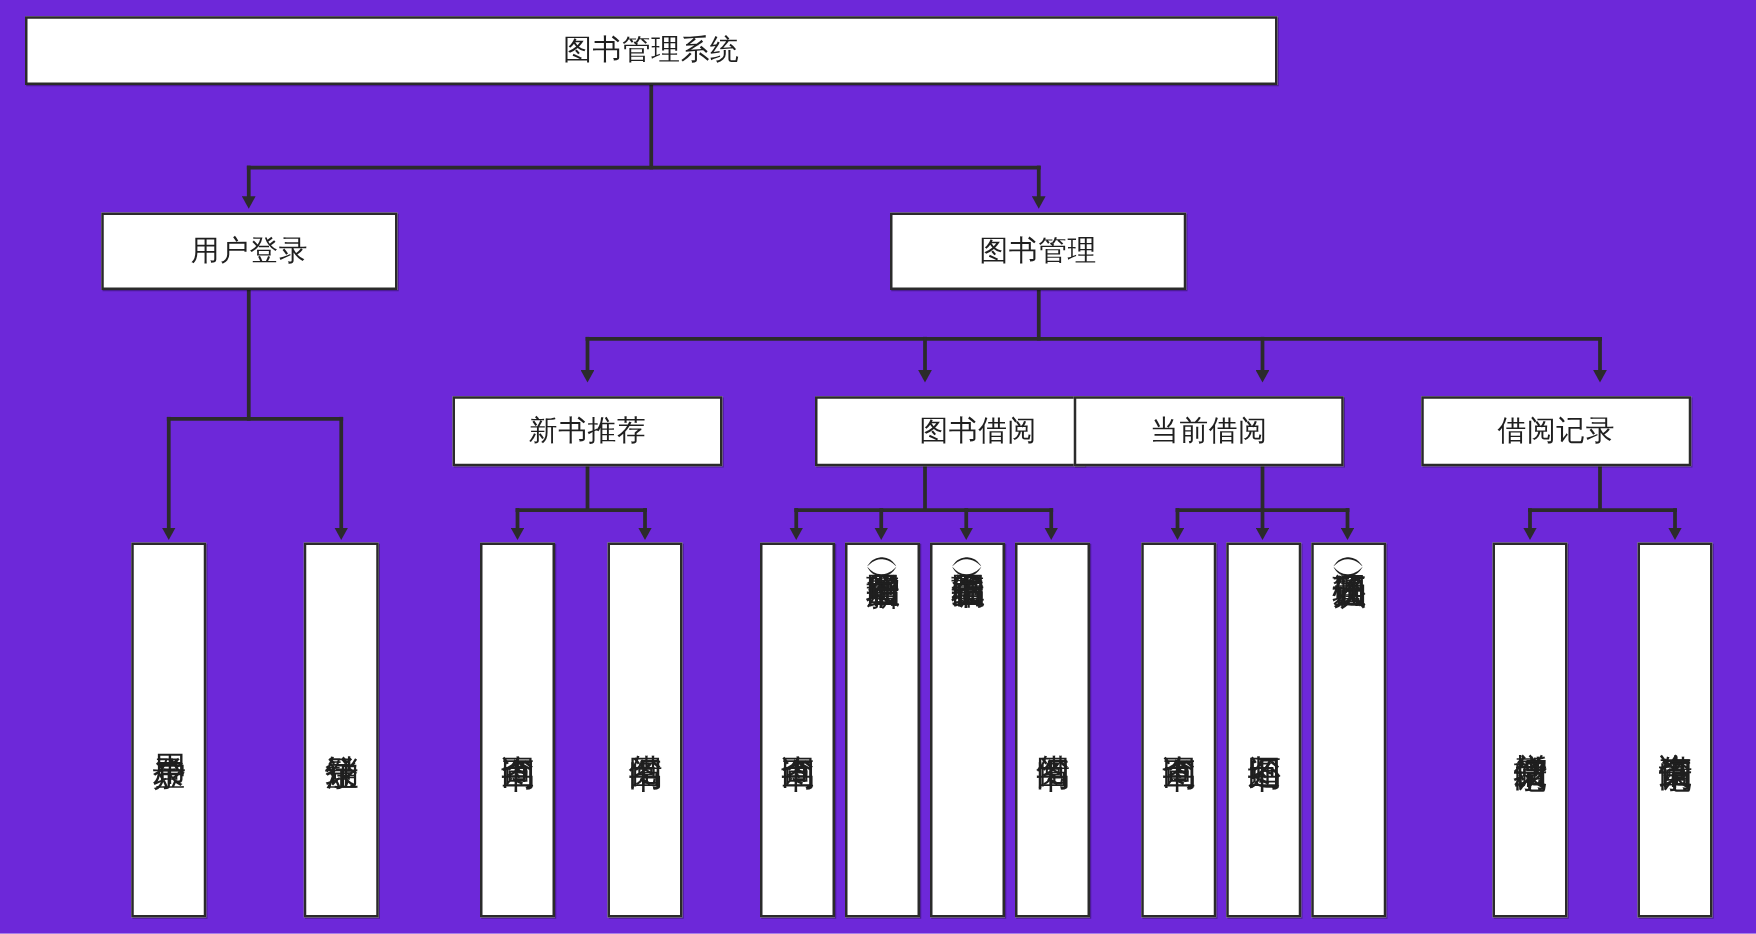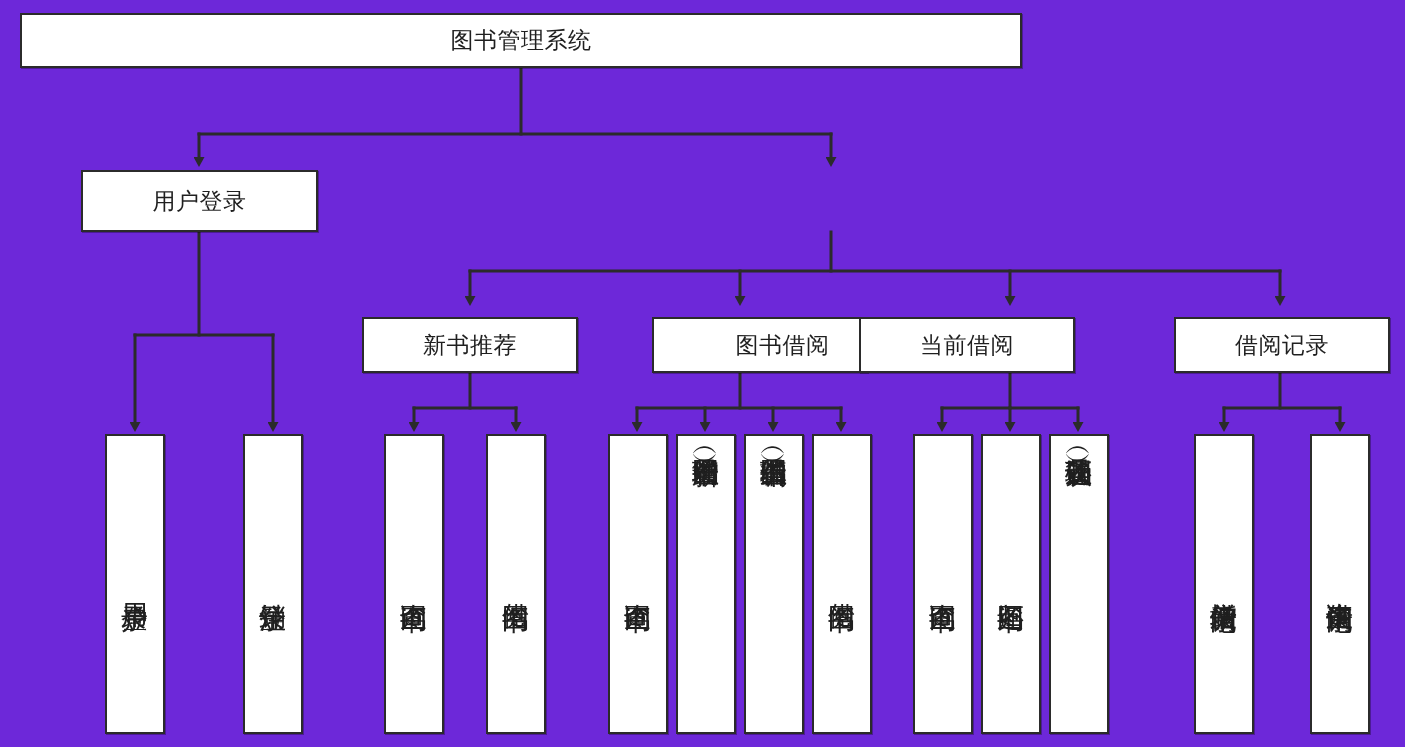--- a/index.html
+++ b/index.html
@@ -135,31 +135,34 @@
     </g>
   </svg>
 
   <div class="node horiz" style="left:20px; top:13px; width:1002px; height:55px;">
     <span class="label">图书管理系统</span>
   </div>
 
   <div class="node horiz" style="left:81px; top:170px; width:237px; height:62px;">
     <span class="label">用户登录</span>
   </div>
+  <div class="node horiz" style="left:712px; top:170px; width:237px; height:62px;">
+    <span class="label">图书管理</span>
+  </div>
 
   <div class="node horiz" style="left:362px; top:317px; width:216px; height:56px;">
     <span class="label">新书推荐</span>
   </div>
   <div class="node horiz" style="left:652px; top:317px; width:216px; height:56px;padding-left:45px;">
     <span class="label">图书借阅</span>
   </div>
   <div class="node horiz" style="left:859px; top:317px; width:216px; height:56px;">
     <span class="label">当前借阅</span>
   </div>
-  <div class="node horiz" style="left:1174px; top:317px; width:216px; height:56px;">
+  <div class="node horiz" style="left:1137px; top:317px; width:216px; height:56px;">
     <span class="label">借阅记录</span>
   </div>
 
   <div class="node vert fit" style="left:105px; top:434px; width:60px; height:300px;">
     <span class="label">用户登录</span>
   </div>
   <div class="node vert fit" style="left:243px; top:434px; width:60px; height:300px;">
     <span class="label">注销登录</span>
   </div>
 

